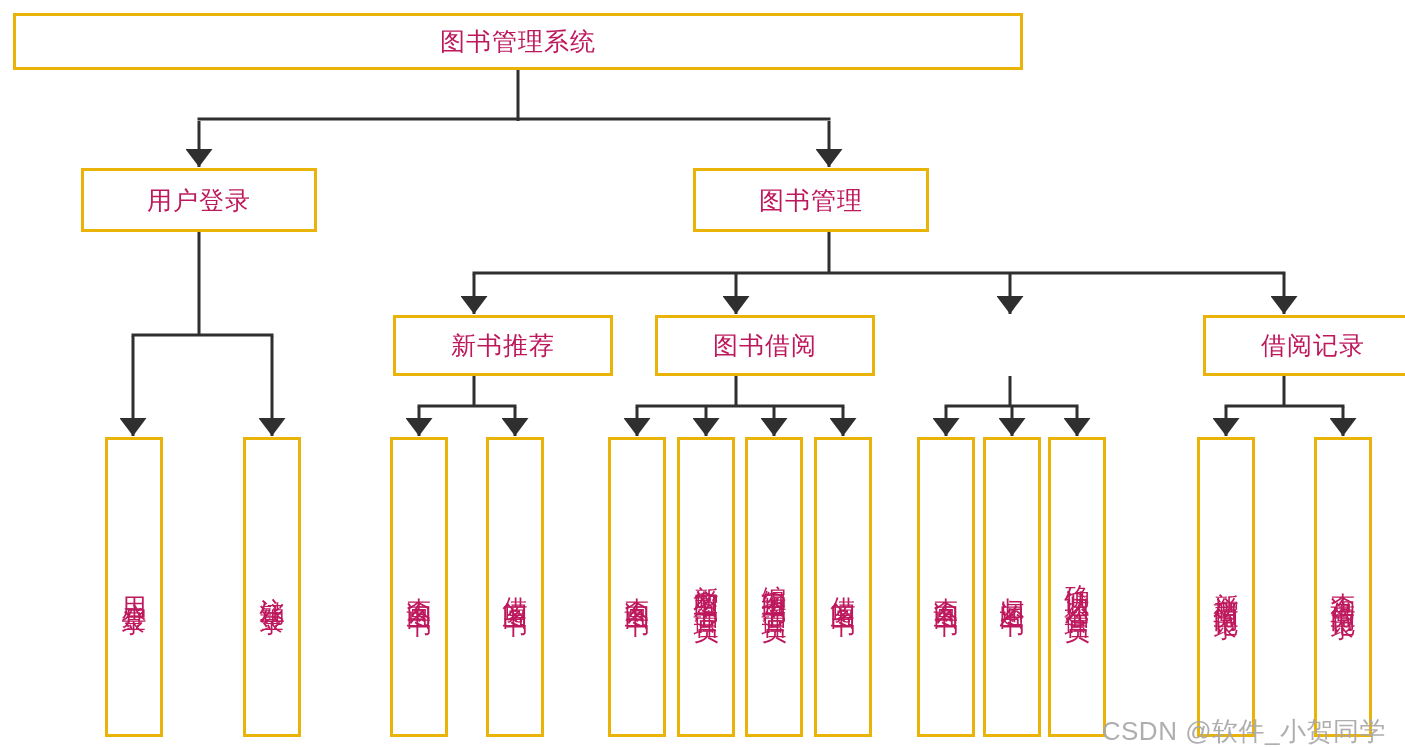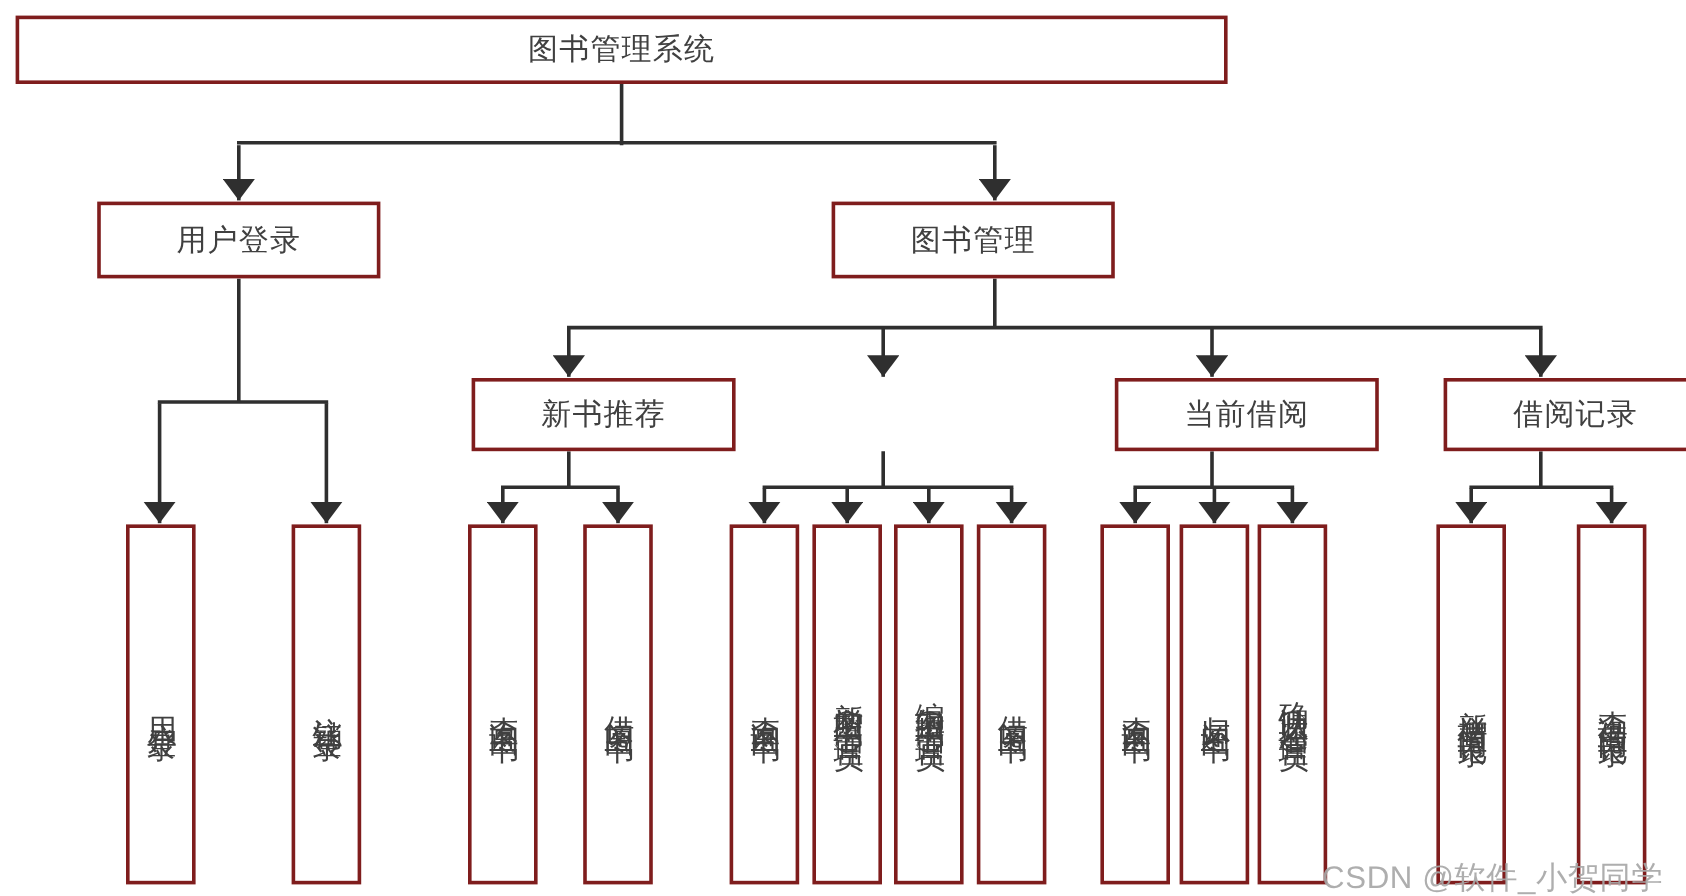--- a/index.html
+++ b/index.html
@@ -8,25 +8,25 @@
     width:1405px;height:747px;
     background:#ffffff;
     font-family:"Liberation Sans","DejaVu Sans",sans-serif;
     overflow:hidden;
   }
   #wires{position:absolute;left:0;top:0;width:1405px;height:747px;}
   .node{
     position:absolute;
     box-sizing:border-box;
     background:#ffffff;
-    border:3px solid #7f1d1d;
+    border:3px solid #eab308;
     display:flex;
     align-items:center;
     justify-content:center;
-    color:#404040;
+    color:#be185d;
   }
   .node .lbl{
     font-size:25px;
     letter-spacing:1px;
     line-height:1;
     white-space:nowrap;
   }
   .node.vert{top:437px;width:58px;height:300px;}
   .node.vert .lbl{
     writing-mode:vertical-rl;
@@ -105,22 +105,22 @@
   <div class="node" style="left:81px;top:168px;width:236px;height:64px">
     <span class="lbl">用户登录</span>
   </div>
   <div class="node" style="left:693px;top:168px;width:236px;height:64px">
     <span class="lbl">图书管理</span>
   </div>
 
   <div class="node lv3" style="left:364px">
     <span class="lbl">新书推荐</span>
   </div>
-  <div class="node lv3" style="left:900px">
-    <span class="lbl">当前借阅</span>
+  <div class="node lv3" style="left:626px">
+    <span class="lbl">图书借阅</span>
   </div>
   <div class="node lv3" style="left:1174px">
     <span class="lbl">借阅记录</span>
   </div>
 
   <div class="node vert" style="left:105px">
     <span class="lbl">用户登录</span>
   </div>
   <div class="node vert" style="left:243px">
     <span class="lbl">注销登录</span>

